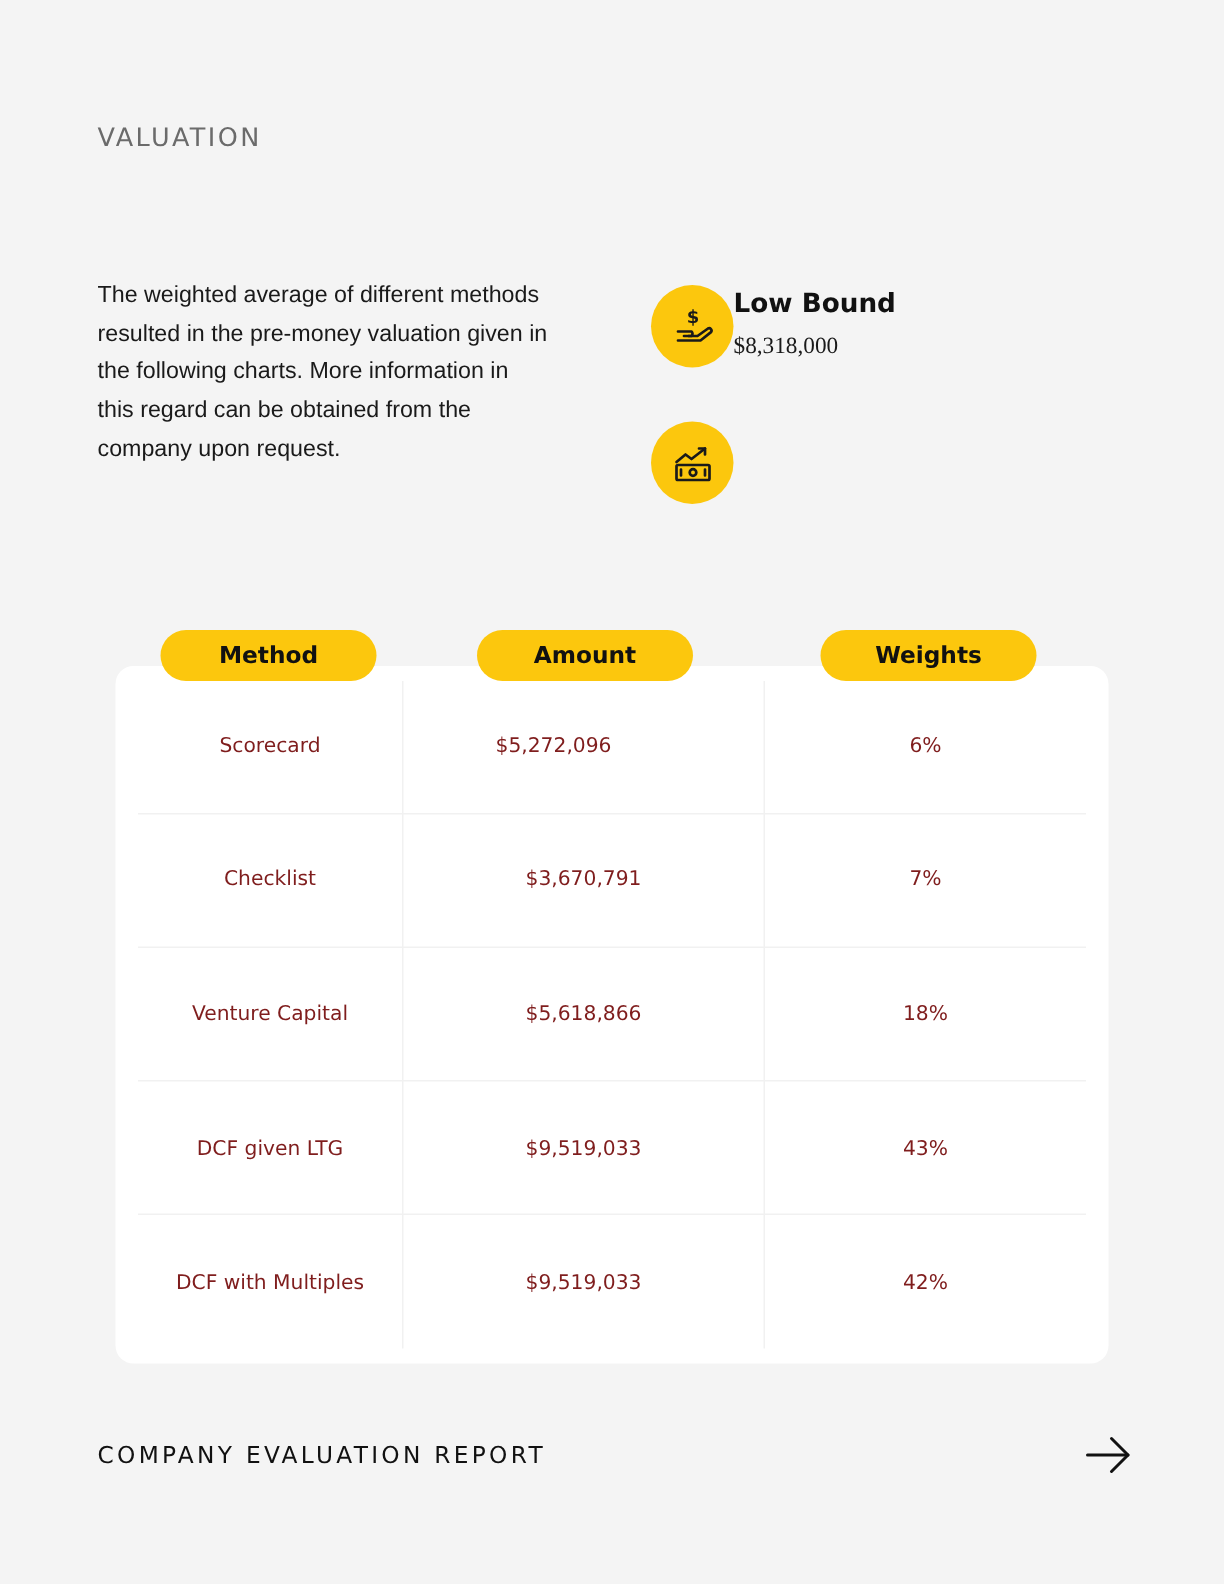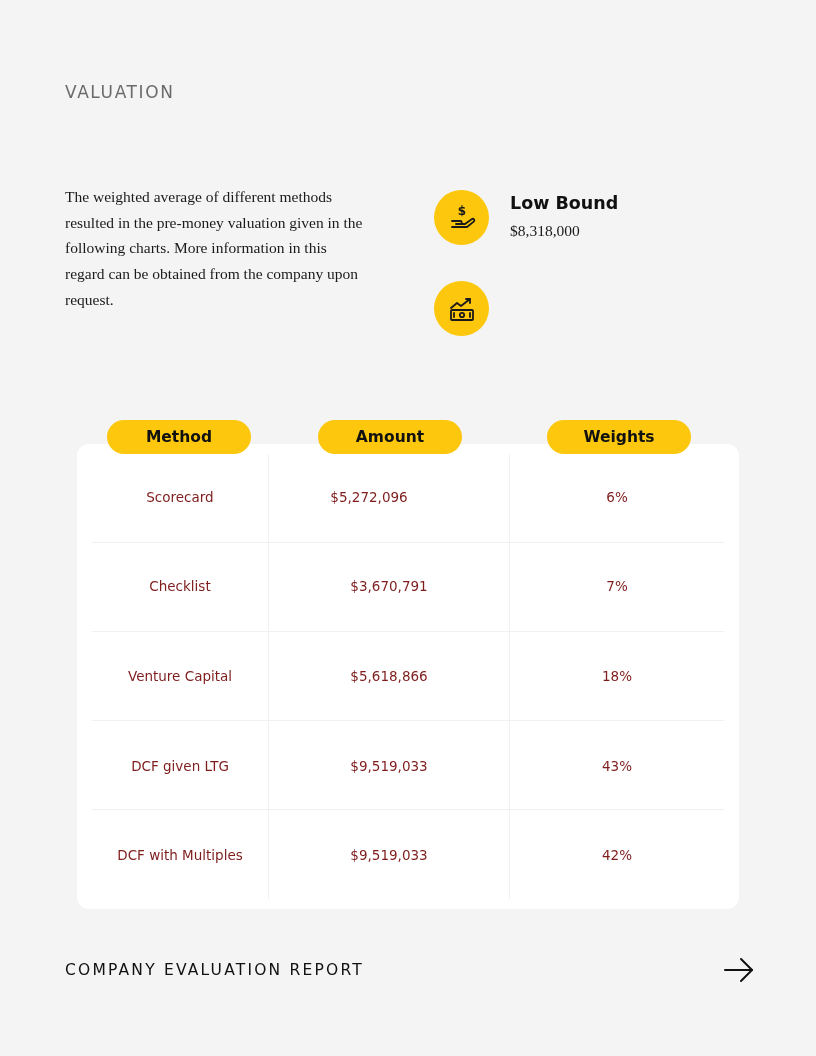--- a/index.html
+++ b/index.html
@@ -6,29 +6,29 @@
   body {
     width: 816px; height: 1056px; background: #f4f4f4; position: relative;
     font-family: "Liberation Sans", sans-serif; color: #111; overflow: hidden;
   }
   .section-title {
     position: absolute; left: 65px; top: 82px; font-size: 17px;
     letter-spacing: 1.6px; color: #6b6b6b; font-family: "DejaVu Sans", sans-serif; font-weight: normal;
   }
   .intro {
     position: absolute; left: 65px; top: 184px; width: 300px;
-    font-size: 15.5px; line-height: 25.7px; color: #1a1a1a; font-family: Liberation Serif, serif;
+    font-size: 15.5px; line-height: 25.7px; color: #1a1a1a; font-family: Liberation Sans, sans-serif;
     margin: 0;
   }
   .stat { position: absolute; left: 434px; display: flex; align-items: flex-start; }
   .stat .circle {
     width: 55px; height: 55px; border-radius: 50%; background: #fcc70d;
     display: flex; align-items: center; justify-content: center; flex-shrink: 0;
   }
-  .stat .text { margin-left: 21px; padding-top: 3px; }
+  .stat .text { padding-top: 3px; }
   .stat .label { font-size: 17.5px; font-weight: bold; color: #111; font-family: "DejaVu Sans", sans-serif; }
   .stat .value { font-size: 15.5px; color: #1a1a1a; margin-top: 9px; font-family: Liberation Serif, serif; }
   .stat1 { top: 190px; }
   .stat2 { top: 281px; }
 
   .table-card {
     position: absolute; left: 77px; top: 444px; width: 662px; height: 465px;
     background: #ffffff; border-radius: 12px;
   }
   .col-divider { position: absolute; top: 10px; bottom: 10px; width: 1px; background: #f1f1f1; }

